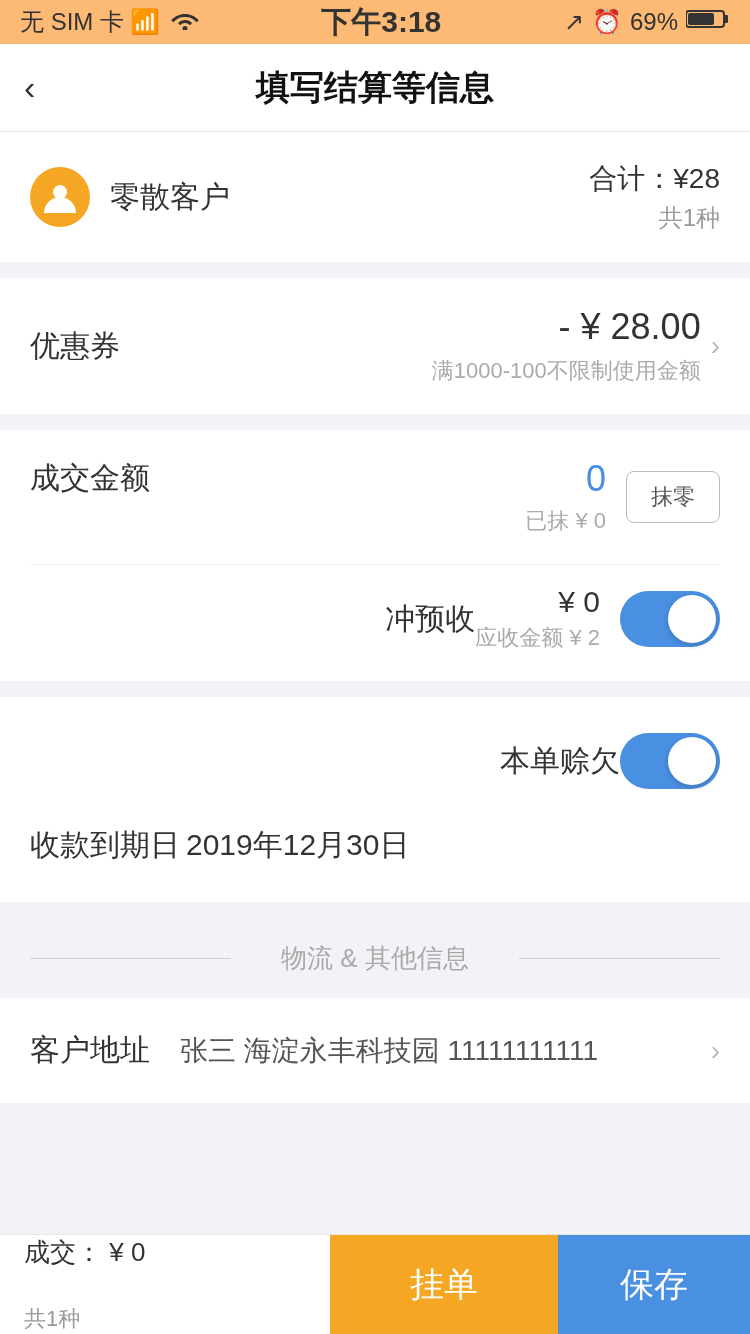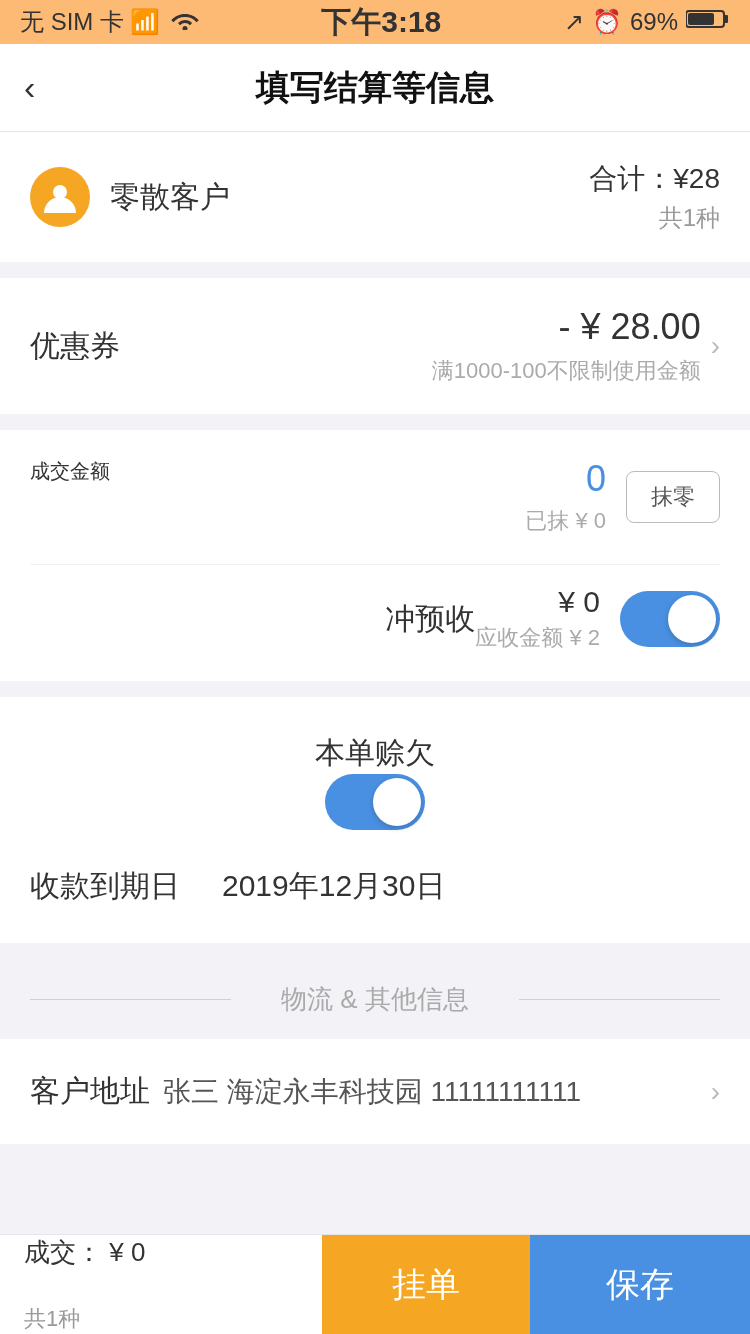--- a/index.html
+++ b/index.html
@@ -97,21 +97,21 @@
     .chevron { font-size: 28px; color: #bbb; }
 
     .section-inner-divider { height: 1px; background: #f0f0f0; margin: 0 30px; }
 
     .amount-row {
       display: flex;
       align-items: flex-start;
       justify-content: space-between;
       padding: 28px 30px;
     }
-    .amount-label { font-size: 20px; color: #333; }
+    .amount-label { font-size: 30px; color: #333; }
     .amount-right { display: flex; align-items: flex-start; gap: 20px; }
     .amount-value-group { text-align: right; }
     .amount-value { font-size: 36px; color: #4a90e2; font-weight: 500; }
     .amount-sub { font-size: 22px; color: #aaa; margin-top: 6px; }
     .round-btn {
       border: 1.5px solid #bbb;
       border-radius: 8px;
       padding: 10px 24px;
       font-size: 22px;
       color: #555;
@@ -152,53 +152,52 @@
       top: 4px;
       right: 4px;
       box-shadow: 0 2px 6px rgba(0,0,0,0.2);
     }
 
     .debt-row {
       display: flex;
       align-items: center;
       justify-content: flex-end;
       padding: 36px 30px;
-      flex-direction: column;
     }
     .debt-label { font-size: 30px; color: #333; }
 
     .due-row {
       display: flex;
       align-items: center;
       padding: 0 30px 36px;
       gap: 6px;
     }
     .due-label { font-size: 30px; color: #333; }
-    .due-value { font-size: 30px; color: #333; margin-left: 36px; }
+    .due-value { font-size: 30px; color: #333; }
 
     
     .logistics-header {
       height: 80px;
       background: #f2f2f7;
       display: flex;
       align-items: center;
       justify-content: center;
       gap: 20px;
     }
     .logistics-line { flex: 1; height: 1px; background: #d0d0d5; margin: 0 30px; }
     .logistics-text { font-size: 26px; color: #aaa; white-space: nowrap; }
 
     .address-row {
       display: flex;
       align-items: center;
       justify-content: space-between;
       padding: 32px 30px;
       background: #fff;
     }
-    .address-label { font-size: 30px; color: #333; flex-shrink: 0; margin-right: 13px; }
+    .address-label { font-size: 30px; color: #333; flex-shrink: 0; margin-right: 30px; }
     .address-value { font-size: 28px; color: #555; flex: 1; }
     .address-chevron { font-size: 28px; color: #bbb; }
 
     
     .bottom-bar {
       position: fixed;
       bottom: 0;
       left: 0;
       width: 750px;
       height: 100px;
@@ -210,32 +209,32 @@
     .bottom-info {
       flex: 1;
       display: flex;
       flex-direction: column;
       justify-content: space-between;
       padding: 0 24px;
     }
     .bottom-deal { font-size: 26px; color: #333; }
     .bottom-count { font-size: 22px; color: #999; margin-top: 4px; }
     .bottom-btn-hang {
-      width: 208px;
+      width: 228px;
       background: #f5a623;
       display: flex;
       align-items: center;
       justify-content: center;
       font-size: 34px;
       color: #fff;
       font-weight: 500;
       cursor: pointer;
     }
     .bottom-btn-save {
-      width: 220px;
+      width: 192px;
       background: #4a90e2;
       display: flex;
       align-items: center;
       justify-content: center;
       font-size: 34px;
       color: #fff;
       font-weight: 500;
       cursor: pointer;
     }
 

